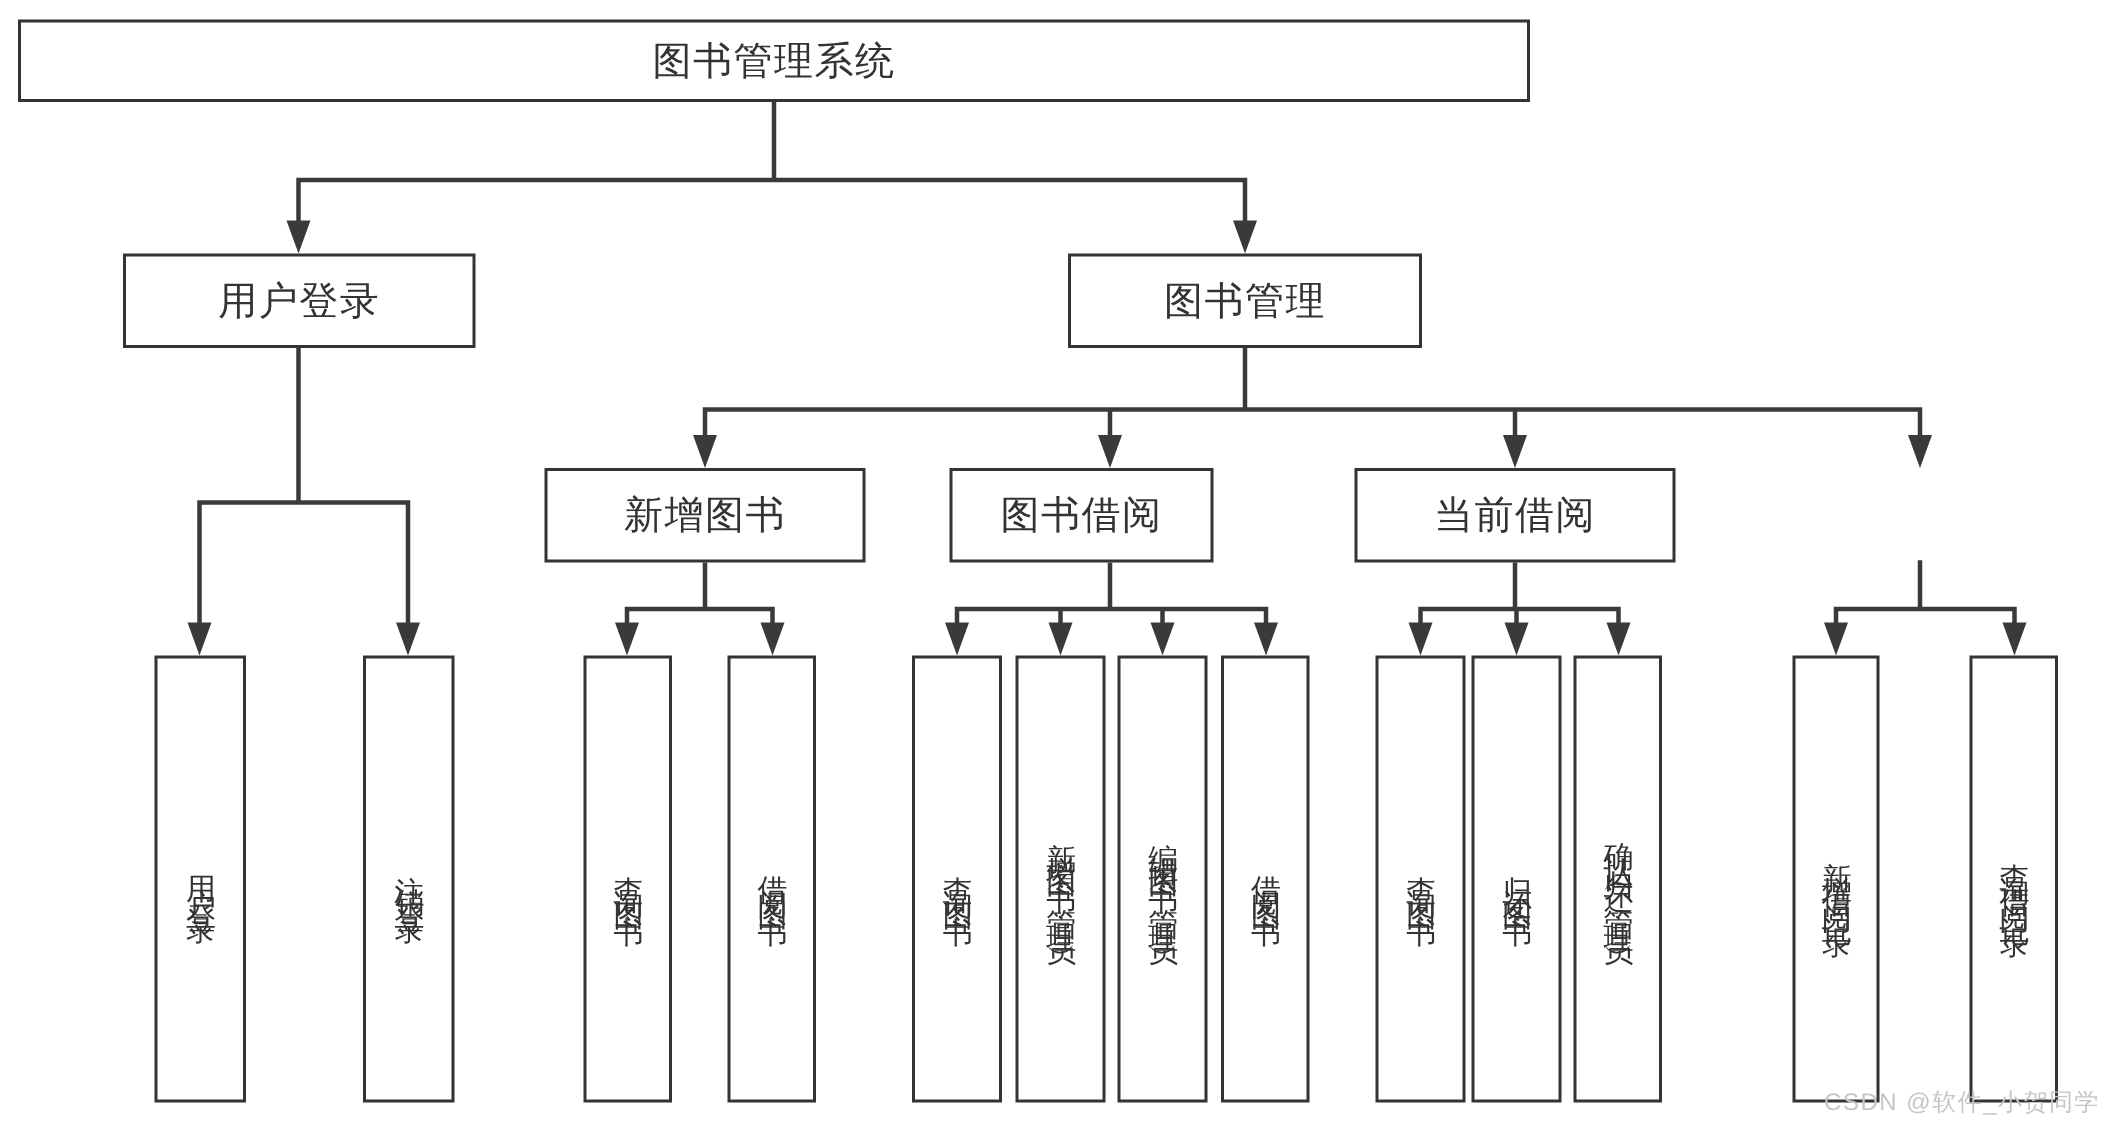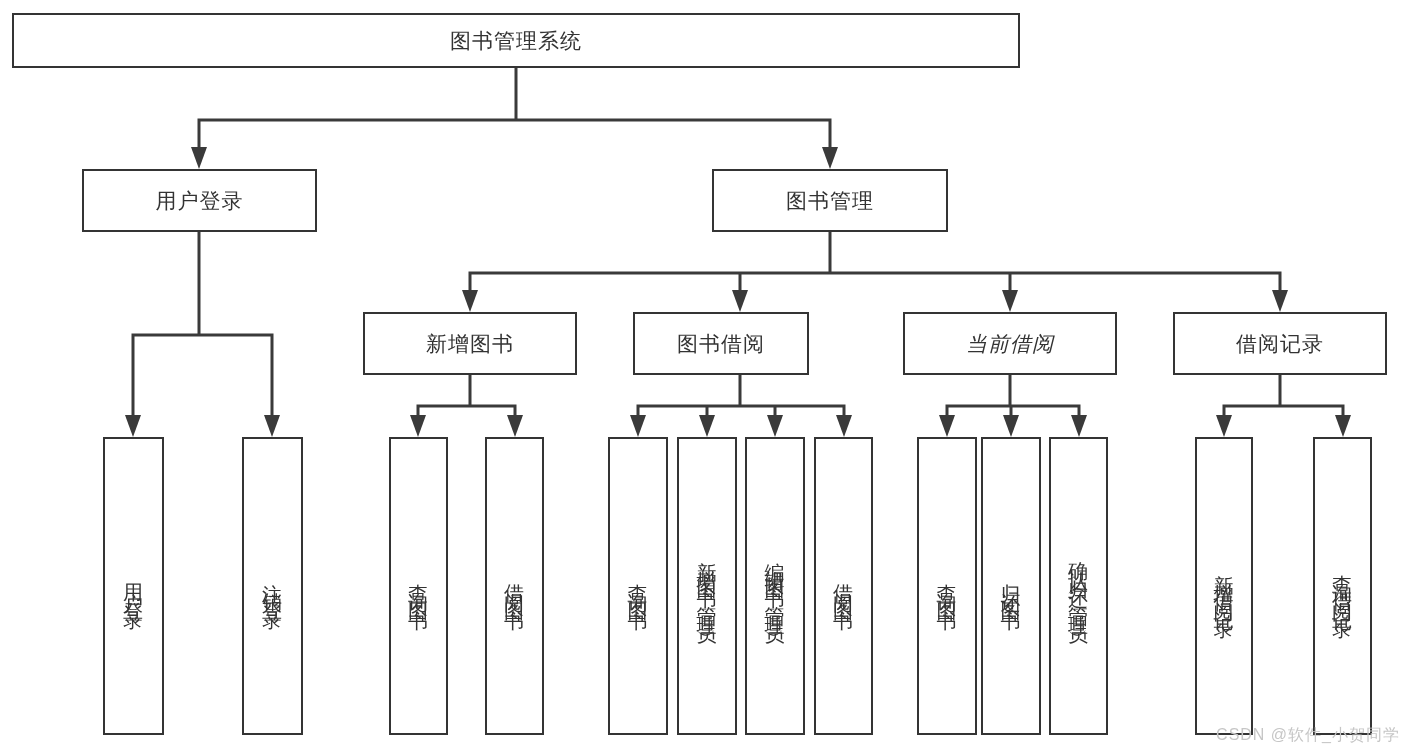--- a/index.html
+++ b/index.html
@@ -21,21 +21,21 @@
     box-sizing: border-box;
     border: 2px solid #343434;
     background: #ffffff;
     color: #333333;
     display: flex;
     align-items: center;
     justify-content: center;
     text-align: center;
   }
   .node.h {
-    font-size: 21px;
+    font-size: 26px;
     letter-spacing: 1px;
   }
   .node.v {
     writing-mode: vertical-rl;
     text-orientation: mixed;
     font-size: 20px;
     letter-spacing: 9px;
     line-height: 1;
   }
   .node .label { display: block; }
@@ -51,21 +51,21 @@
   }
 
   
   #n-root   { left: 12px;  top: 13px;  width: 1008px; height: 55px; }
 
   #n-login  { left: 82px;  top: 169px; width: 235px; height: 63px; }
   #n-mgmt   { left: 712px; top: 169px; width: 236px; height: 63px; }
 
   #n-newbook { left: 363px;  top: 312px; width: 214px; height: 63px; }
   #n-borrow  { left: 633px;  top: 312px; width: 176px; height: 63px; }
-  #n-current { left: 903px;  top: 312px; width: 214px; height: 63px; font-style: italic; }
+  #n-current { left: 903px;  top: 312px; width: 214px; height: 63px; }
   #n-records { left: 1173px; top: 312px; width: 214px; height: 63px; }
 
   .leaf { top: 437px; height: 298px; }
   #n-a1 { left: 103px;  width: 61px; }
   #n-a2 { left: 242px;  width: 61px; }
   #n-b1 { left: 389px;  width: 59px; }
   #n-b2 { left: 485px;  width: 59px; }
   #n-c1 { left: 608px;  width: 60px; }
   #n-c2 { left: 677px;  width: 60px; }
   #n-c3 { left: 745px;  width: 60px; }
@@ -140,23 +140,20 @@
 
   <div id="n-newbook" class="node h">
     <span class="label">新增图书</span>
   </div>
   <div id="n-borrow" class="node h">
     <span class="label">图书借阅</span>
   </div>
   <div id="n-current" class="node h">
     <span class="label">当前借阅</span>
   </div>
-  <div id="n-records" class="node h">
-    <span class="label">借阅记录</span>
-  </div>
 
   <div id="n-a1" class="node v leaf">
     <span class="label">用户登录</span>
   </div>
   <div id="n-a2" class="node v leaf">
     <span class="label">注销登录</span>
   </div>
 
   <div id="n-b1" class="node v leaf">
     <span class="label">查询图书</span>

